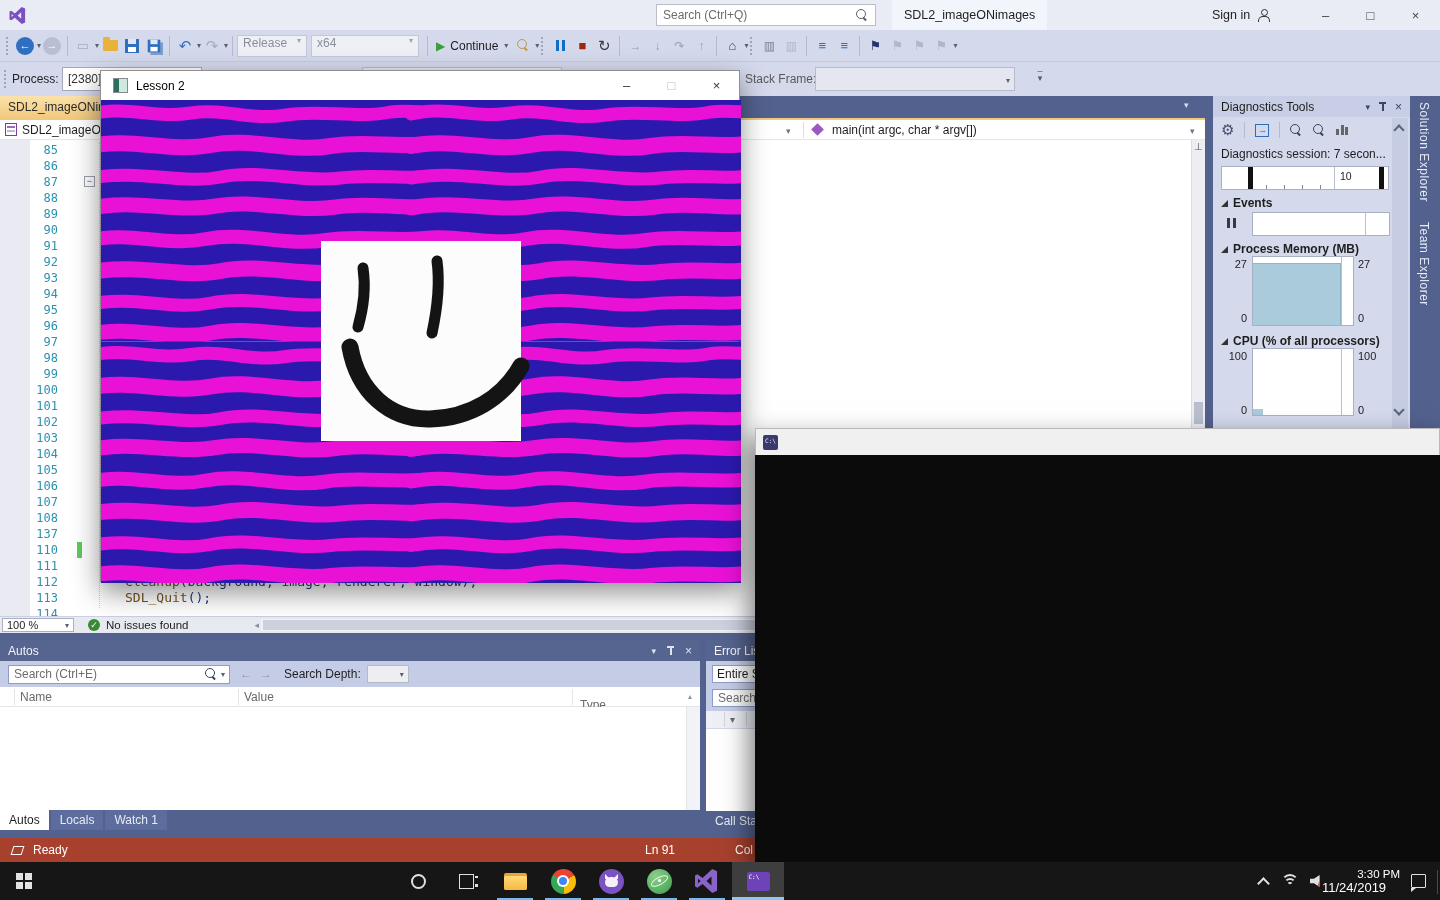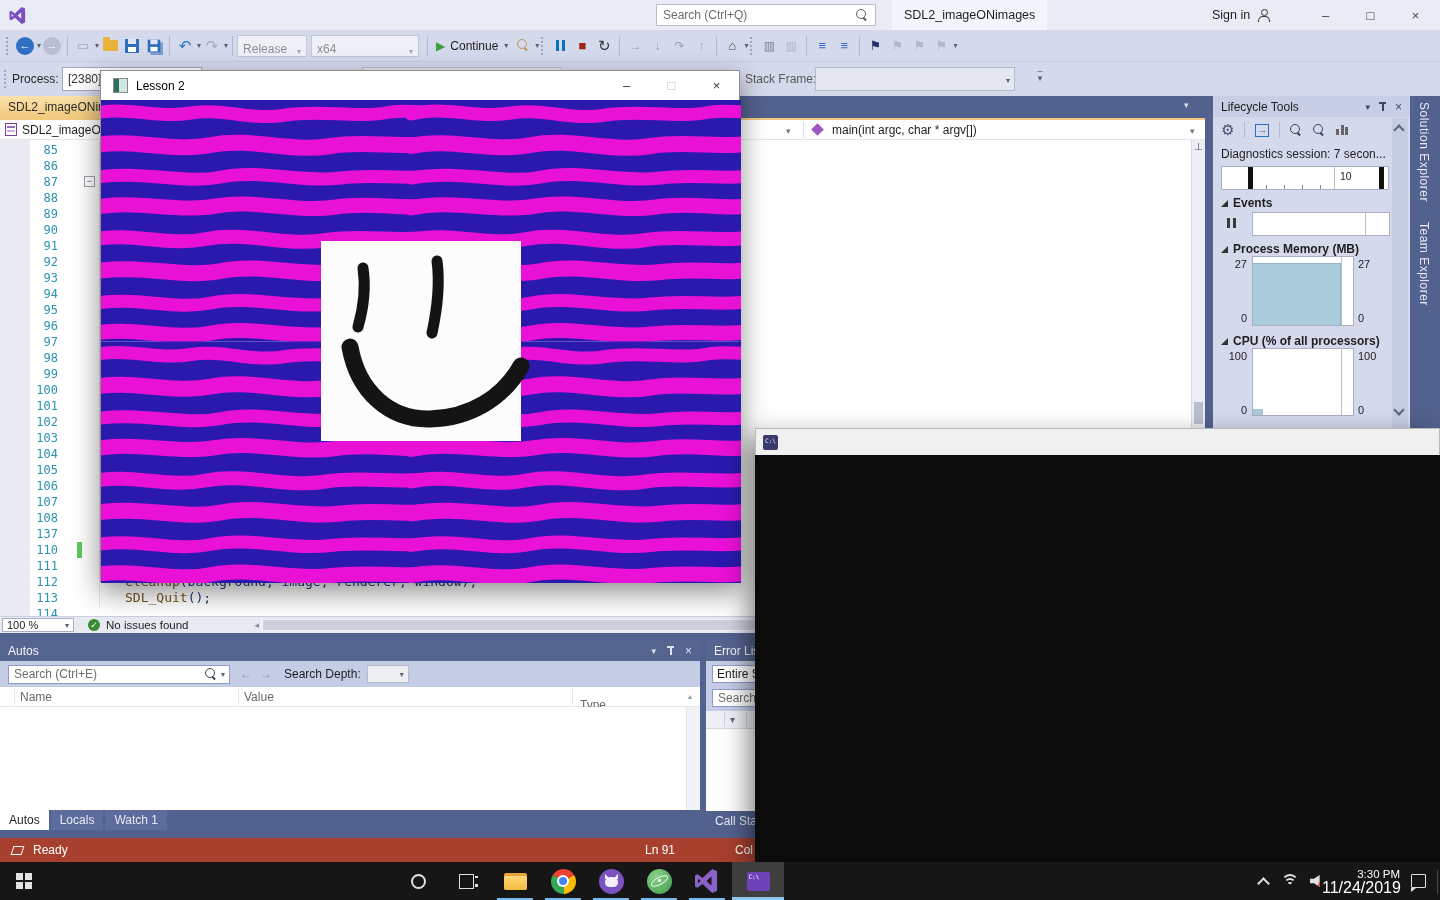--- a/index.html
+++ b/index.html
@@ -19,21 +19,21 @@
   .qsearch input { flex:1; border:0; outline:0; font:12px "Liberation Sans",sans-serif; padding:0 6px; background:transparent; color:#ec4899; }
   .qsearch input::placeholder, .wsearch input::placeholder, .pane-search input::placeholder { color:#6d6d6d; }
   .win-title { left:892px; top:0; height:30px; line-height:30px; padding:0 12px; background:#f2f5fb; font-size:12.5px; }
   .capbtn { top:0; width:45px; height:30px; display:flex; align-items:center; justify-content:center; color:#444; font-size:13px; }
 
   .toolbar { left:0; top:30px; width:1440px; height:32px; background:var(--row-bg); border-bottom:1px solid #c6cbdd; display:flex; align-items:center; padding-left:4px; }
   .tbtn { width:22px; height:24px; display:inline-flex; align-items:center; justify-content:center; }
   .sep { width:1px; height:20px; background:#b3bacf; margin:0 4px; flex:none; }
   .grip { width:3px; height:18px; border-left:2px dotted #9fa6bc; margin:0 5px 0 2px; flex:none; }
   .car { font-size:8px; color:#5a5f6e; margin-left:1px; }
-  .combo { height:22px; background:#eef0f6; border:1px solid #c3c8d8; display:flex; align-items:flex-end; padding:0 5px; color:#8a8e9a; font-size:12px; }
+  .combo { height:22px; background:#eef0f6; border:1px solid #c3c8d8; display:flex; align-items:flex-start; padding:0 5px; color:#8a8e9a; font-size:12px; }
   .combo .car { margin-left:auto; padding-left:8px; color:#a0a4b2; }
   .circle-nav { width:18px; height:18px; border-radius:50%; display:flex; align-items:center; justify-content:center; color:#fff; font-size:11px; line-height:1; }
 
   .procbar { left:0; top:62px; width:1440px; height:34px; background:var(--row-bg); }
   .wcombo { background:#fff; border:1px solid #a2a8bc; height:24px; display:flex; align-items:center; padding:0 5px; font-size:12px; color:#333; }
   .dcombo { background:#e4e7f0; border:1px solid #b6bccc; height:24px; }
 
   .shell-bg { left:0; top:96px; width:1440px; height:742px; background:var(--shell-bg); }
 
   
@@ -339,21 +339,21 @@
     <span style="width:12px;height:12px;border-radius:50%;background:var(--green-check);color:#fff;font-size:9px;line-height:12px;text-align:center;margin-left:14px">✓</span>
     <span style="margin-left:6px;font-size:11.5px">No issues found</span>
     <span style="margin-left:66px;color:#8a90a2;font-size:9px">◂</span>
     <span style="flex:1;height:12px;background:#f2f3f8;margin:0 2px;position:relative">
         <i class="a" style="left:2px;top:1px;width:770px;height:10px;background:#cdd1de"></i>
       </span>
   </div>
 
   <div class="a diag">
     <div class="pane-header" style="background:#c7cee5;color:#1e1e1e">
-      <span>Lifecycle Tools</span>
+      <span>Diagnostics Tools</span>
       <span style="margin-left:auto;color:#3c4662;font-size:9px">▾</span>
       <span class="pin" style="color:#3c4662;margin-left:8px"></span>
       <span style="margin-left:8px;color:#3c4662">×</span>
     </div>
     <div class="f" style="height:26px;padding-left:8px;gap:10px">
       <span style="font-size:15px;color:#44506e">⚙</span>
       <i style="width:1px;height:16px;background:#b3bacf"></i>
       <span style="width:14px;height:13px;border:1.5px solid #2d6db5;color:#2d6db5;font-size:9px;line-height:11px;text-align:center">→</span>
       <i style="width:1px;height:16px;background:#b3bacf"></i>
       <span class="mag" style="color:#3a4562"></span>
@@ -591,21 +591,21 @@
           <i class="w3"></i>
         </span>
       </div>
     <div class="tslot" style="left:1302px;width:28px">
         <span class="speaker">
           <span class="badge-x">×</span>
         </span>
       </div>
     <div class="tslot" style="left:1322px;width:80px;flex-direction:column;justify-content:center">
       <div style="font-size:11.5px;color:#fff;line-height:14px;width:100%;text-align:right;padding-right:2px">3:30 PM</div>
-      <div style="font-size:16px;color:#fff;line-height:14px;width:100%;text-align:left;padding-right:2px">11/24/2019</div>
+      <div style="font-size:13px;color:#fff;line-height:14px;width:100%;text-align:left;padding-right:2px">11/24/2019</div>
     </div>
     <div class="tslot" style="left:1402px;width:32px">
         <span class="actionctr"></span>
       </div>
     <i class="a" style="left:1437px;top:8px;width:1px;height:24px;background:#4a4a4a"></i>
   </div>
 
 </div>
 
 </body></html>

